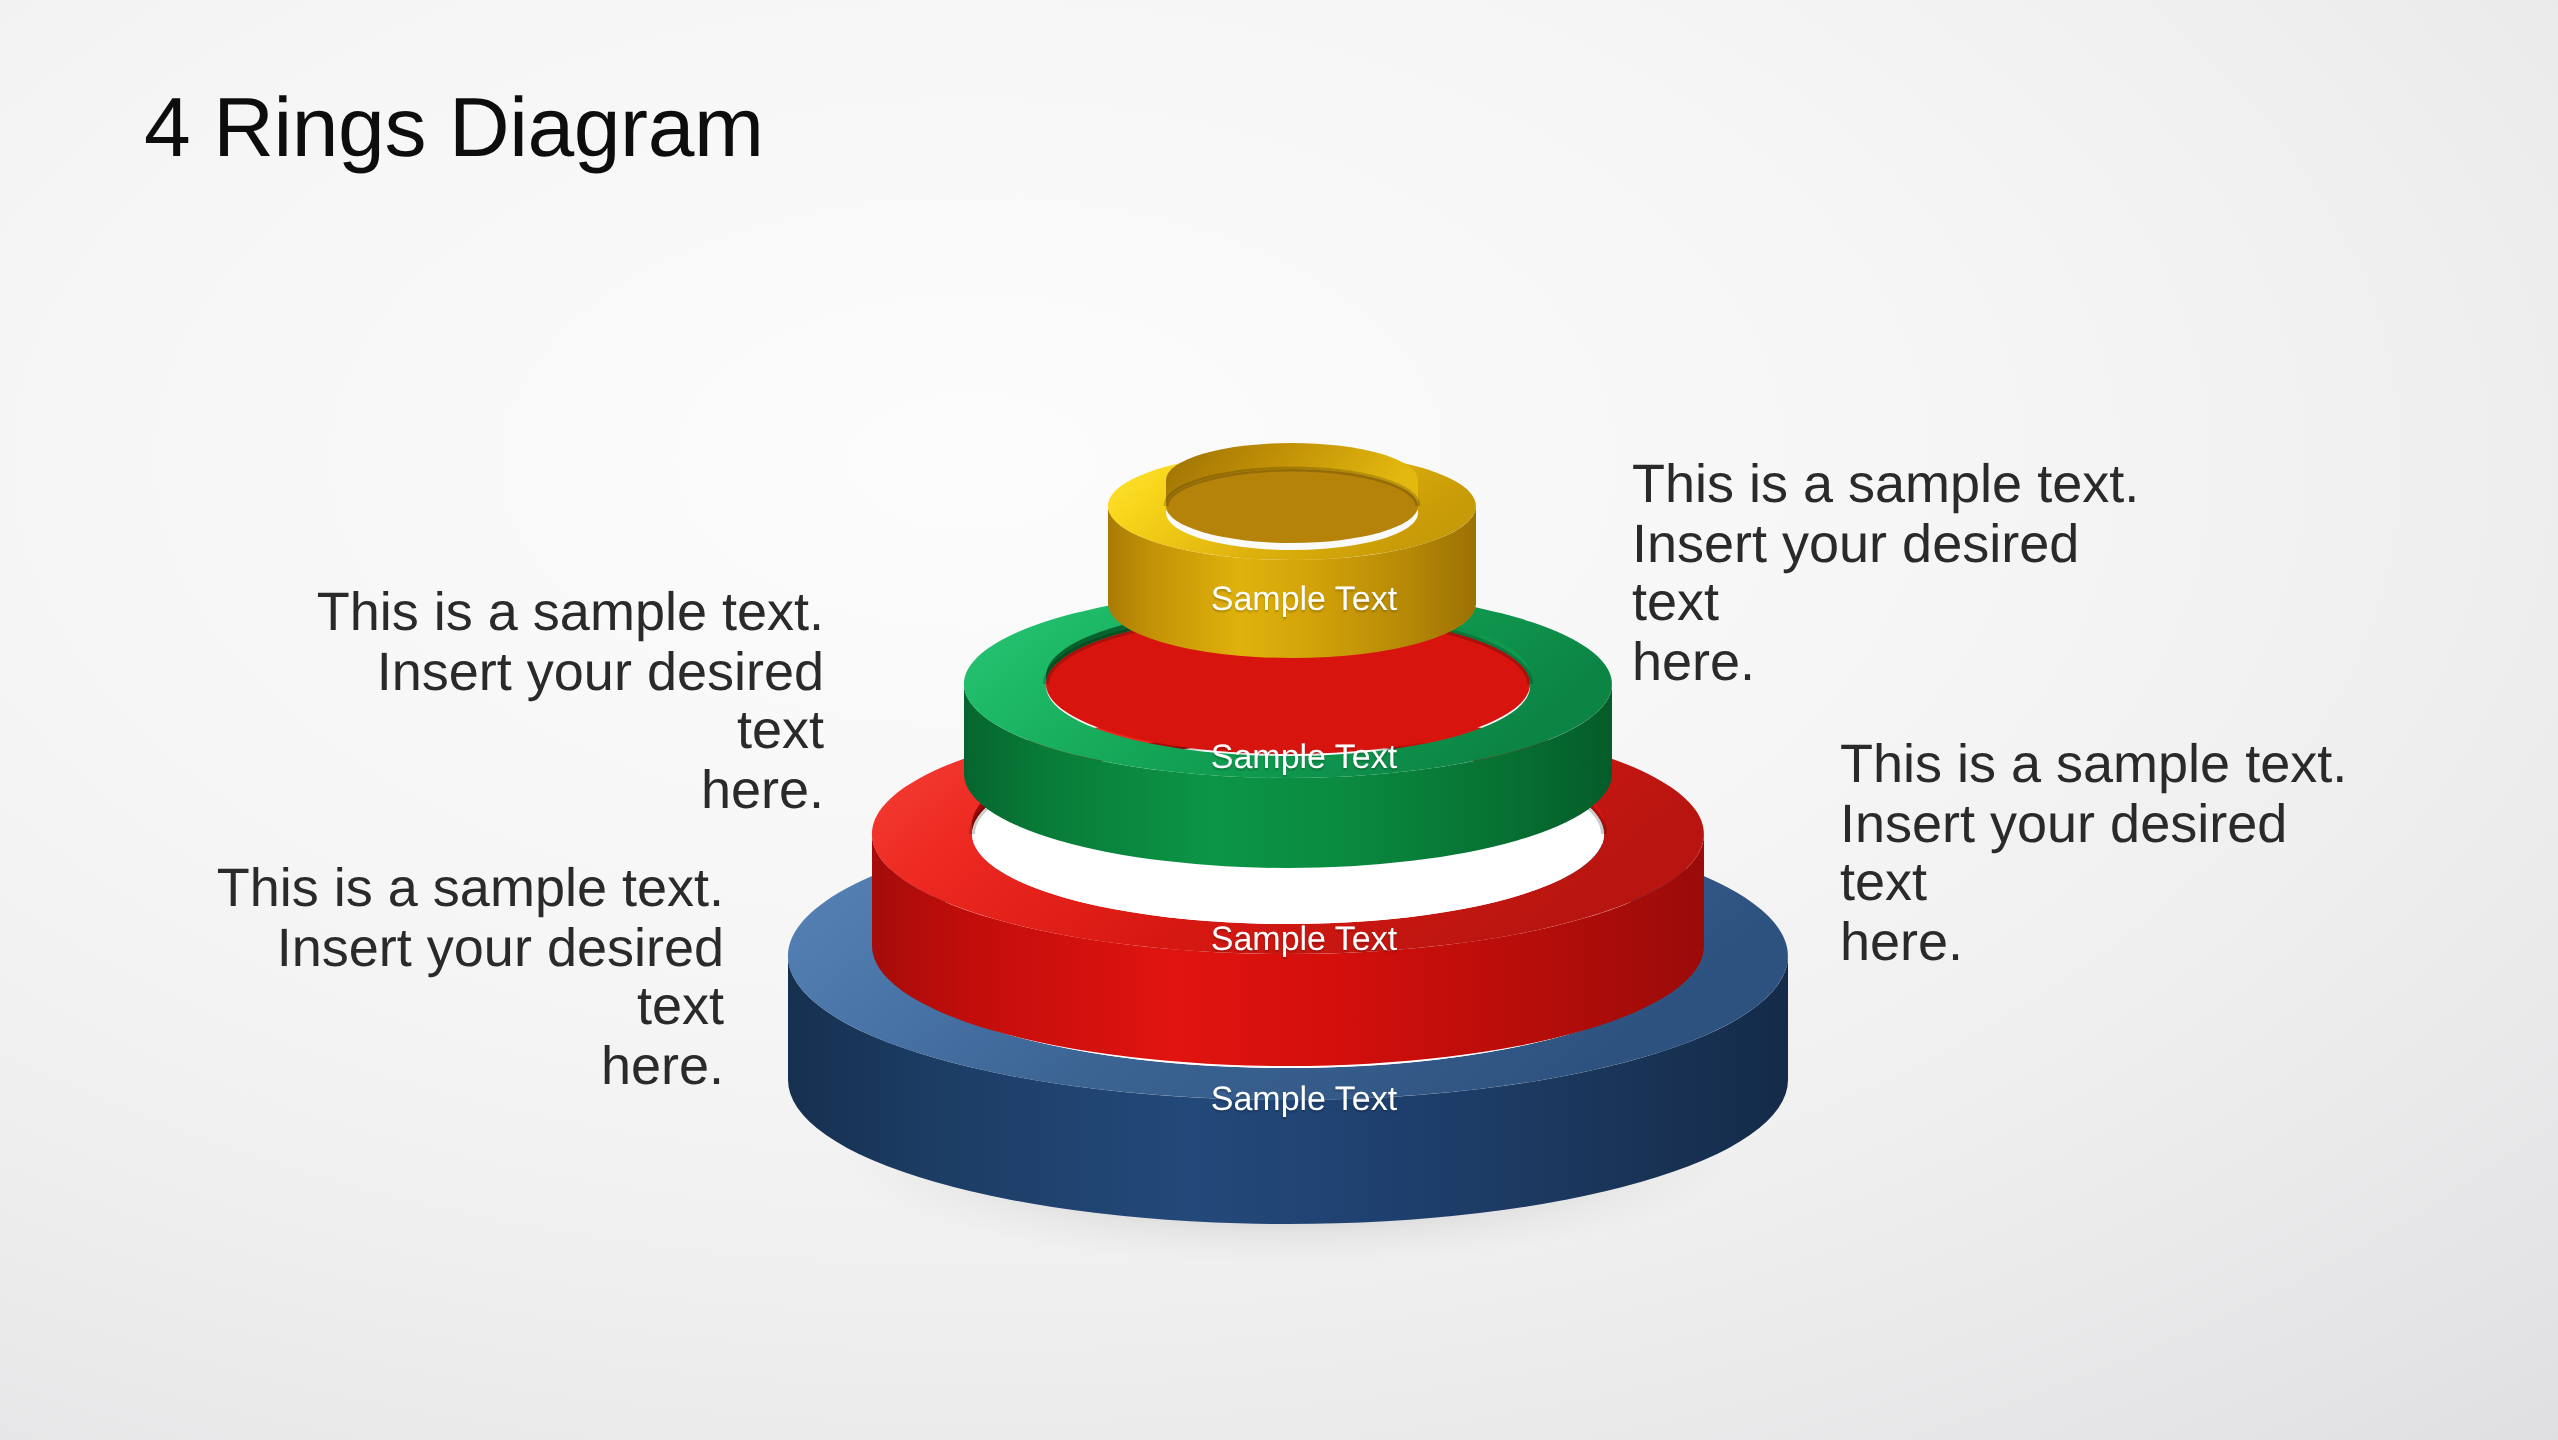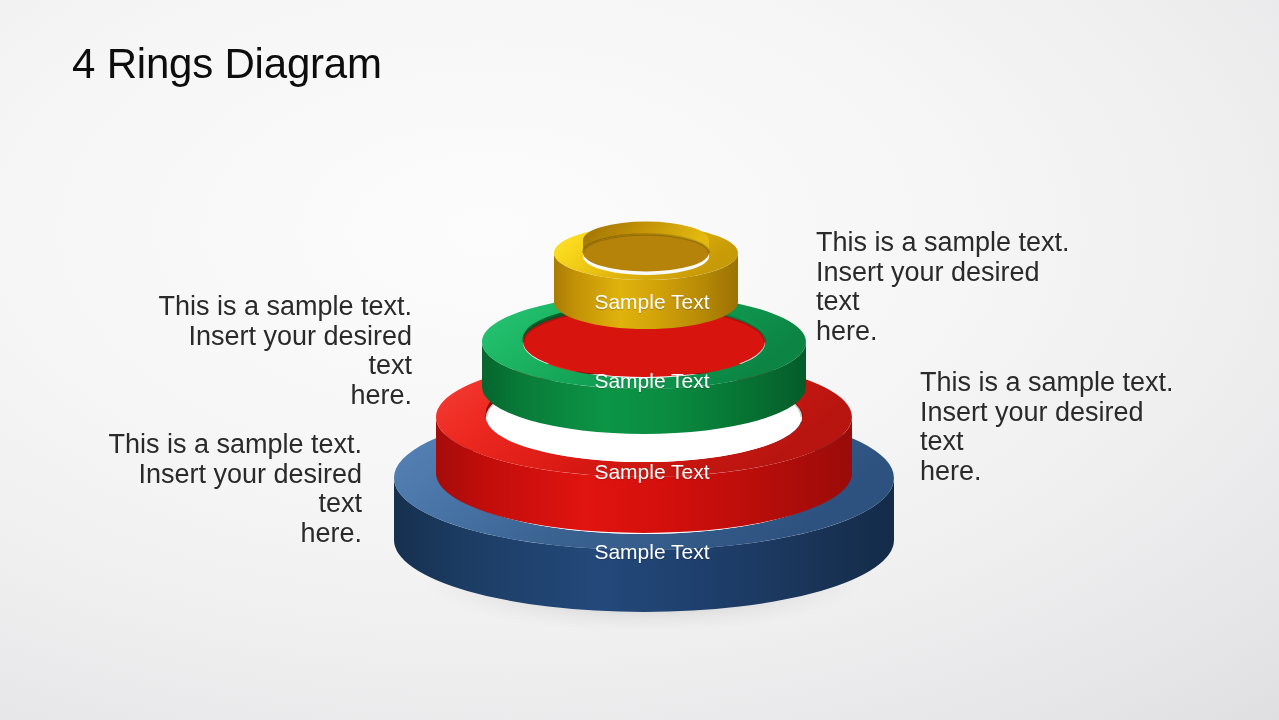--- a/index.html
+++ b/index.html
@@ -61,21 +61,21 @@
     height: 450px;
   }
   #rings-svg { display: block; width: 560px; height: 450px; }
 
   
   .ring-label {
     position: absolute;
     width: 100%;
     text-align: center;
     color: #ffffff;
-    font-size: 21px;
+    font-size: 17px;
     font-weight: 400;
     font-family: "Liberation Sans", sans-serif;
     pointer-events: none;
     text-shadow: 0 1px 1px rgba(0,0,0,0.22);
     white-space: nowrap;
   }
   #ring-label-yellow { left: 0; top: 100px; }
   #ring-label-green  { left: 0; top: 179px; }
   #ring-label-red    { left: 0; top: 270px; }
   #ring-label-blue   { left: 0; top: 350px; }

